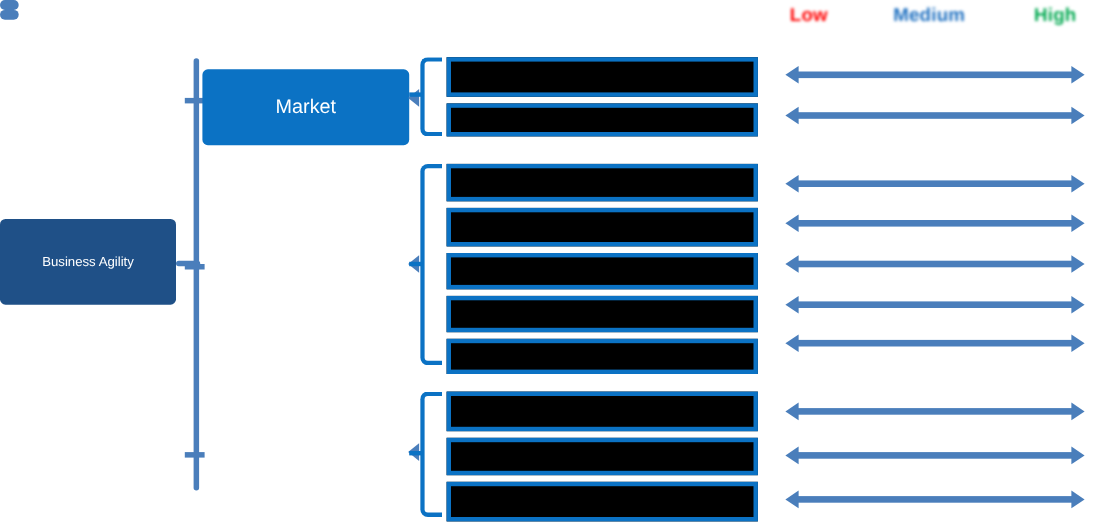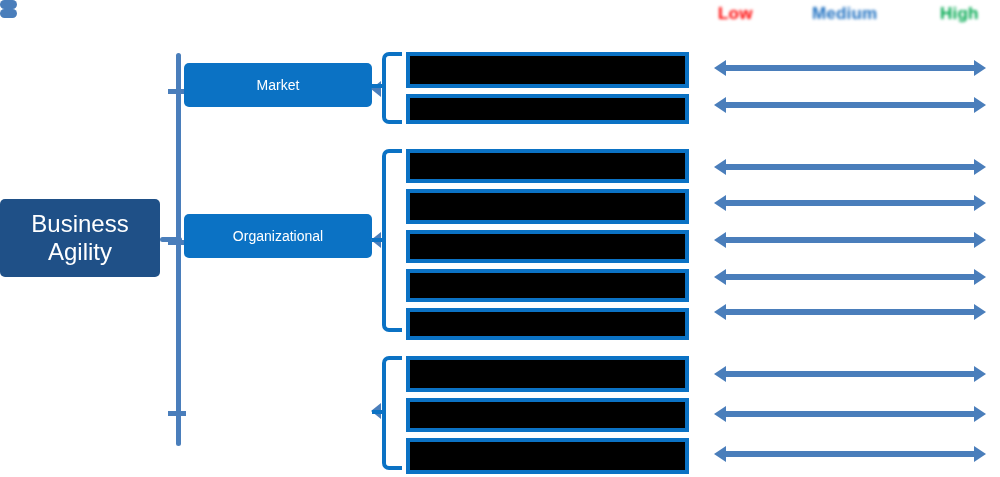--- a/index.html
+++ b/index.html
@@ -37,28 +37,28 @@
     justify-content:center;
     border-radius:5px;
     color:#ffffff;
     text-align:center;
     box-sizing:border-box;
   }
   .node-root{
     left:0px; top:199px;
     width:160px; height:78px;
     background:#1f5087;
-    font-size:24px;
+    font-size:12px;
   }
   .node-branch{
     background:#0b72c4;
-    font-size:14px;
+    font-size:18px;
     left:184px;
     width:188px;
-    height:44px;
+    height:69px;
     text-align:center;
   }
   .branch-market{ top:63px; }
   .branch-org{ top:214px; }
   .branch-process{ top:385px; }
 
   
   .conn{ position:absolute; background:#4a7ebb; }
   .spine-v{
     left:176px; top:53px;
@@ -170,23 +170,20 @@
   <div class="conn spine-v"></div>
   <div class="spine-cap cap-top"></div>
   <div class="spine-cap cap-bot"></div>
   <div class="node-link link-market"></div>
   <div class="node-link link-org"></div>
   <div class="node-link link-process"></div>
 
   <div class="node node-branch branch-market">
     <span>Market</span>
   </div>
-  <div class="node node-branch branch-org">
-    <span>Organizational</span>
-  </div>
 
   <div class="branch-arrow ba-market"></div>
   <div class="branch-arrow ba-org"></div>
   <div class="branch-arrow ba-process"></div>
 
   <div class="bracket" style="top:52px;height:72px;"></div>
   <div class="bracket-stem" style="top:84px;"></div>
   <div class="group" style="top:52px;">
     <div class="row" style="height:36px;"><span></span></div>
     <div class="row" style="height:30px;"><span></span></div>

